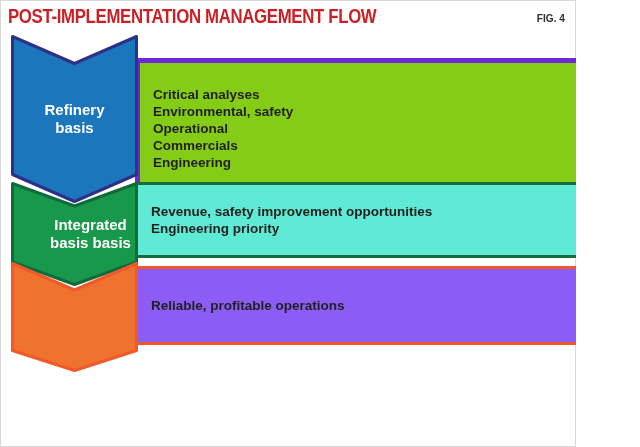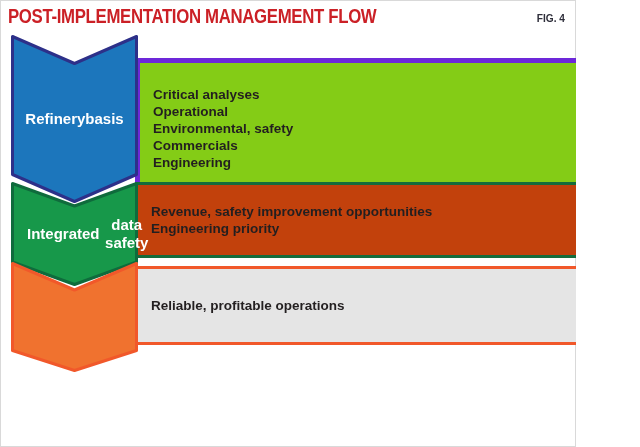--- a/index.html
+++ b/index.html
@@ -29,76 +29,76 @@
   
   .box {
     position:absolute; left:135px; width:492px;
     box-sizing:border-box;
     display:flex; flex-direction:column; justify-content:center;
     padding-left:13px; padding-right:8px;
     font-size:13.5px; font-weight:bold; color:#231f20;
     line-height:17px;
   }
   .box-blue   { top:35px;  height:140px; background:#84cc16; border:5px solid #6d28d9;margin-top:23px; }
-  .box-green  { top:182px; height:76px;  background:#c2410c; border:3px solid #156c3c; }
-  .box-orange { top:266px; height:79px;  background:#e5e5e5; border:3px solid #f1582a; }
+  .box-green  { top:182px; height:76px;  background:#5eead4; border:3px solid #156c3c; }
+  .box-orange { top:266px; height:79px;  background:#8b5cf6; border:3px solid #f1582a; }
 
   
   .chev { position:absolute; left:11px; width:127px; display:block; }
   .chev-blue   { top:35px;  height:168px; }
   .chev-green  { top:182px; height:104px; }
   .chev-orange { top:262px; height:110px; }
   .chev-blue path   { fill:#1c76bc; stroke:#2d3089; stroke-width:3; stroke-linejoin:round; }
   .chev-green path  { fill:#17984a; stroke:#0f6b3c; stroke-width:3; stroke-linejoin:round; }
   .chev-orange path { fill:#f0722f; stroke:#f1582a; stroke-width:3; stroke-linejoin:round; }
 
   
   .chev-label {
     position:absolute; left:11px; width:127px;
-    display:flex; align-items:center; justify-content:center;
+    display:flex; flex-direction:column; align-items:center; justify-content:center;
     color:#ffffff; font-weight:bold; font-size:15px; line-height:18px;
     text-align:center; pointer-events:none;
   }
   .label-blue   { top:35px;  height:168px; }
   .label-green  { top:182px; height:104px;margin-left:16px; }
   .label-orange { top:262px; height:110px; }
 </style>
 </head>
 <body>
 
 <div class="canvas">
 
   <div class="title">POST-IMPLEMENTATION MANAGEMENT FLOW</div>
   <div class="fig-label">FIG. 4</div>
 
   <div class="box box-blue">
     <div>Critical analyses</div>
+    <div>Environmental, safety</div>
     <div>Operational</div>
-    <div>Environmental, safety</div>
     <div>Commercials</div>
     <div>Engineering</div>
   </div>
   <svg class="chev chev-blue" viewBox="0 0 127 168" aria-hidden="true">
     <path d="M1.5 1.5 L63.5 28.5 L125.5 1.5 L125.5 139.5 L63.5 166.5 L1.5 139.5 Z"></path>
   </svg>
   <div class="chev-label label-blue">
     <span>Refinery</span>
     <span>basis</span>
   </div>
 
   <div class="box box-green">
     <div>Revenue, safety improvement opportunities</div>
     <div>Engineering priority</div>
   </div>
   <svg class="chev chev-green" viewBox="0 0 127 104" aria-hidden="true">
     <path d="M1.5 1.5 L63.5 24 L125.5 1.5 L125.5 80 L63.5 102.5 L1.5 80 Z"></path>
   </svg>
   <div class="chev-label label-green">
     <span>Integrated</span>
-    <span>data safety</span>
+    <span>basis basis</span>
   </div>
 
   <div class="box box-orange">
     <div>Reliable, profitable operations</div>
   </div>
   <svg class="chev chev-orange" viewBox="0 0 127 110" aria-hidden="true">
     <path d="M1.5 1.5 L63.5 28 L125.5 1.5 L125.5 88.5 L63.5 108.5 L1.5 88.5 Z"></path>
   </svg>
 
 </div>

